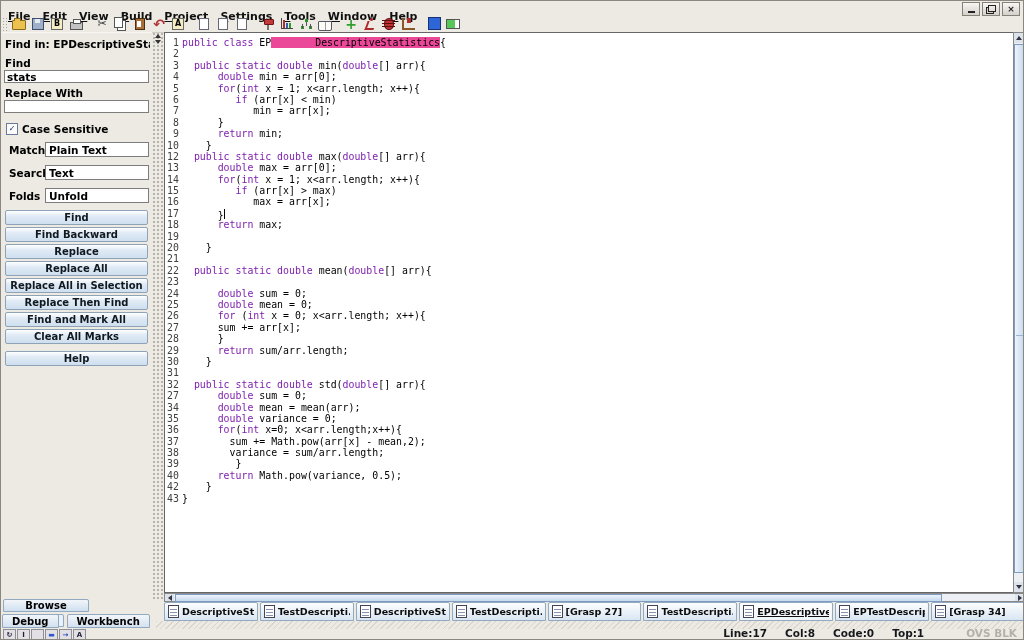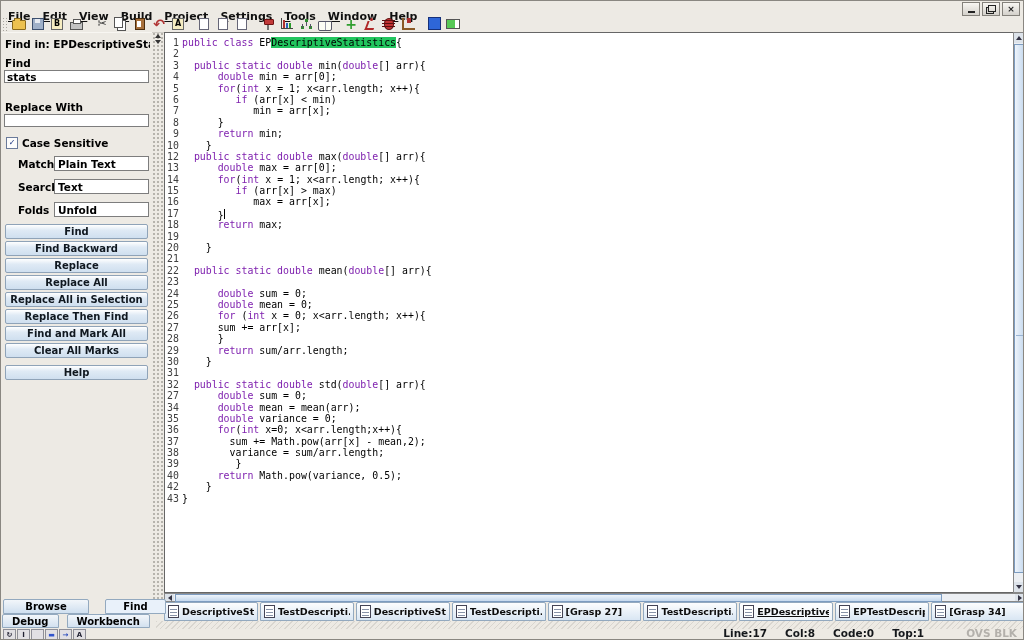--- a/index.html
+++ b/index.html
@@ -61,21 +61,21 @@
   
   .sidebar{position:absolute;left:0;top:31px;width:151px;height:567px;box-sizing:border-box;padding:2px 2px 0 2px;border-top:1px solid #f8f6f2;}
   .fp-header{font:bold 10.5px "DejaVu Sans",sans-serif;padding:3px 0 5px 2px;white-space:nowrap;overflow:hidden;}
   .fp-label{font:bold 10.5px "DejaVu Sans",sans-serif;margin:2px 0 1px 2px;}
   .fp-input{display:block;width:145px;height:13px;box-sizing:border-box;border:1px solid #7d7d7d;background:#fff;
     font:bold 10.5px "DejaVu Sans",sans-serif;padding:0 2px;margin:0 0 0 1px;border-radius:0;}
   .fp-check-row{display:flex;align-items:center;gap:4px;margin:10px 0 7px 3px;}
   .checkbox{width:10px;height:10px;background:#fcfcfc;border:1px solid #6a7a9a;display:flex;align-items:center;justify-content:center;
     font:bold 8px/8px "DejaVu Sans",sans-serif;color:#16307e;}
   .check-label{font:bold 10.5px "DejaVu Sans",sans-serif;}
-  .fp-row{display:flex;align-items:center;margin:0 1px 3px 15px;}
+  .fp-row{display:flex;align-items:center;margin:0 1px 3px 6px;}
   .fp-label2{font:bold 10.5px "DejaVu Sans",sans-serif;width:36px;flex:none;}
   .combo{flex:1;height:13px;border:1px solid #7d7d7d;background:#fff;font:bold 10.5px "DejaVu Sans",sans-serif;
     padding:0 3px;display:flex;align-items:center;}
   .find-buttons{margin-top:7px;}
   .fbtn{height:13px;margin:0 2px 2px 2px;background:linear-gradient(#ffffff,#dfeaf5 40%,#cfdfef);
     border:1px solid #8fa3b8;border-radius:2px;display:flex;align-items:center;justify-content:center;
     font:bold 10px "DejaVu Sans",sans-serif;color:#101820;cursor:default;}
   .fbtn.help{margin-top:7px;}
 
   
@@ -85,21 +85,21 @@
   .splitter:after{content:"";position:absolute;top:8px;left:3px;border-left:3px solid transparent;border-right:3px solid transparent;border-top:4px solid #333;}
 
   
   .editor{position:absolute;left:163px;top:31px;width:849px;height:561px;background:#fff;
     border:1px solid #666;border-right:none;box-sizing:border-box;overflow:hidden;cursor:text;}
   .code-lines{padding-top:4px;font:9.9px/11.4px "DejaVu Sans Mono",monospace;}
   .code-line{display:flex;white-space:pre;height:11.4px;}
   .gutter{flex:none;width:12px;text-align:right;color:#404040;margin:0 3px 0 2px;}
   .k{color:#7e1fae;}
   .p{color:#000;}
-  .sel{color:#000;background:#22c55e;}
+  .sel{color:#000;background:#ec4899;padding-left:44px;}
   .caret{display:inline-block;width:1px;height:10px;background:#000;margin-top:1px;}
 
   
   .vscroll{position:absolute;left:1012px;top:31px;width:12px;height:561px;background:#eceff3;border:1px solid #888;box-sizing:border-box;}
   .vs-btn{position:absolute;left:0;width:10px;height:10px;background:#dde3ea;display:flex;align-items:center;justify-content:center;}
   .vs-btn.top{top:0;}  .vs-btn.bot{bottom:0;}
   .tri-up{border-left:3px solid transparent;border-right:3px solid transparent;border-bottom:4px solid #334;}
   .tri-down{border-left:3px solid transparent;border-right:3px solid transparent;border-top:4px solid #334;}
   .tri-left{border-top:3px solid transparent;border-bottom:3px solid transparent;border-right:4px solid #334;}
   .tri-right{border-top:3px solid transparent;border-bottom:3px solid transparent;border-left:4px solid #334;}
@@ -117,21 +117,21 @@
   .ftab.active{background:linear-gradient(#ffffff,#eef4fa);}
   .ftab-label{font:bold 9.5px "DejaVu Sans",sans-serif;white-space:nowrap;overflow:hidden;color:#0d0d0d;}
   .ftab-label.ul{text-decoration:underline;}
   .file-icon{flex:none;width:9px;height:11px;background:#fff;border:1px solid #445;
     background-image:repeating-linear-gradient(0deg,#8893a8 0 1px,transparent 1px 3px);background-size:7px 9px;background-position:1px 1px;background-repeat:no-repeat;}
 
   .hatch{position:absolute;left:155px;top:620px;width:869px;height:8px;
     background:repeating-linear-gradient(135deg,#d9d6d0 0 1px,#edeae4 1px 4px);}
 
   
-  .viewtabs{position:absolute;left:2px;top:598px;display:flex;gap:16px;height:15px;}
+  .viewtabs{position:absolute;left:2px;top:598px;display:flex;gap:2px;height:15px;flex-direction:column;}
   .vtab{display:flex;align-items:center;justify-content:center;background:linear-gradient(#f2f6fa,#cfdfef);
     border:1px solid #93a9bf;border-radius:2px 2px 0 0;font:bold 10px "DejaVu Sans",sans-serif;box-sizing:border-box;cursor:default;}
   .viewtabs .vtab:nth-child(1){width:86px;}
   .viewtabs .vtab:nth-child(2){width:61px;}
   .vtab.active{background:#e9f1fa;}
   .tooltabs{position:absolute;left:1px;top:613px;display:flex;gap:8px;height:14px;}
   .ttab{display:flex;align-items:center;justify-content:center;padding:0 9px;background:linear-gradient(#f2f6fa,#d3e1f0);
     border:1px solid #93a9bf;border-radius:2px 2px 0 0;font:bold 10px "DejaVu Sans",sans-serif;box-sizing:border-box;cursor:default;}
 
   .minibar{position:absolute;left:2px;top:628px;display:flex;gap:1px;}
@@ -241,21 +241,21 @@
         <div class="tool-btn">
           <span class="i-greenbar"></span>
         </div>
       </span>
   </div>
 
   <div class="sidebar">
     <div class="fp-header">Find in: EPDescriptiveStatistic</div>
     <div class="fp-label">Find</div>
     <input class="fp-input" type="text" value="stats" style="">
-    <div class="fp-label" style="margin-top:18px;">Replace With</div>
+    <div class="fp-label" style="margin-top:4px;">Replace With</div>
     <input class="fp-input" type="text" value="" style="">
     <div class="fp-check-row">
       <span class="checkbox">
           <span>✓</span>
         </span>
       <span class="check-label">Case Sensitive</span>
     </div>
     <div class="fp-row">
       <span class="fp-label2">Match</span>
       <span class="combo">Plain Text</span>

